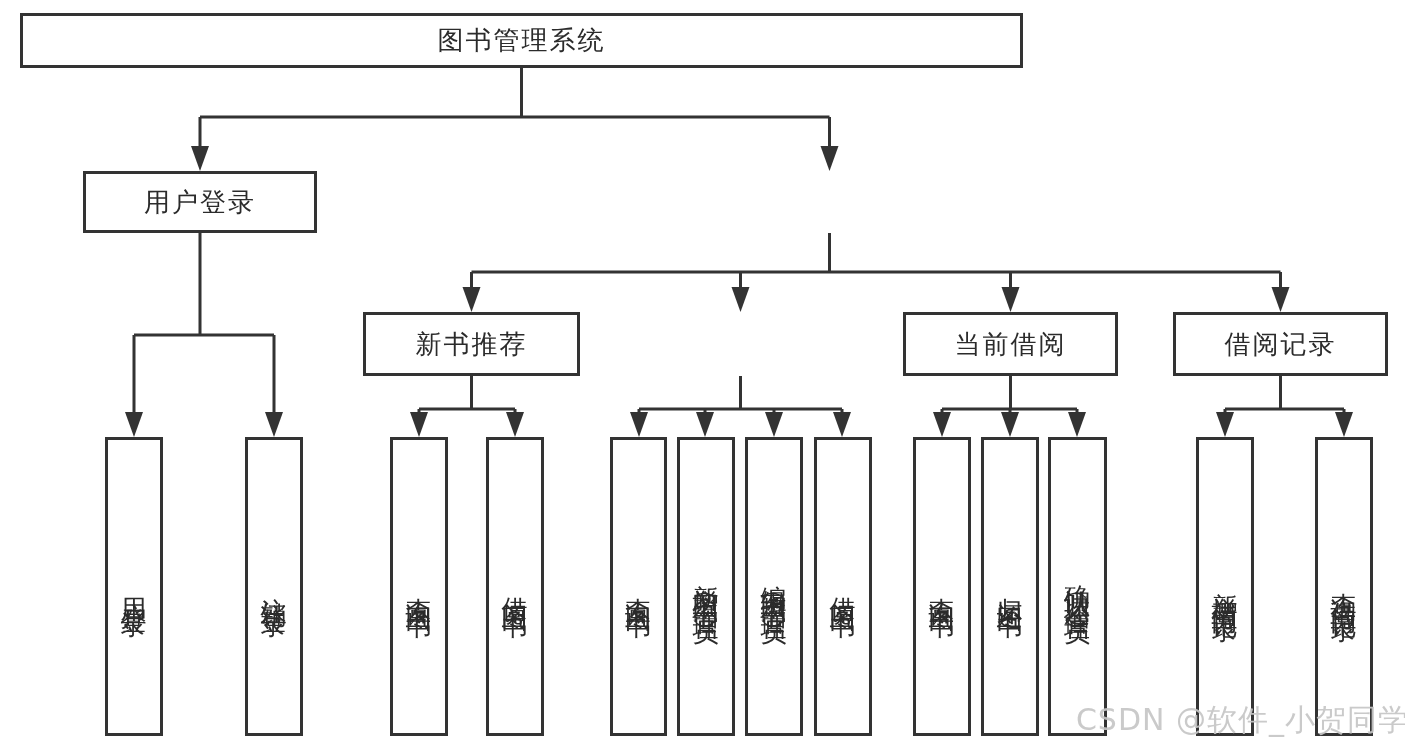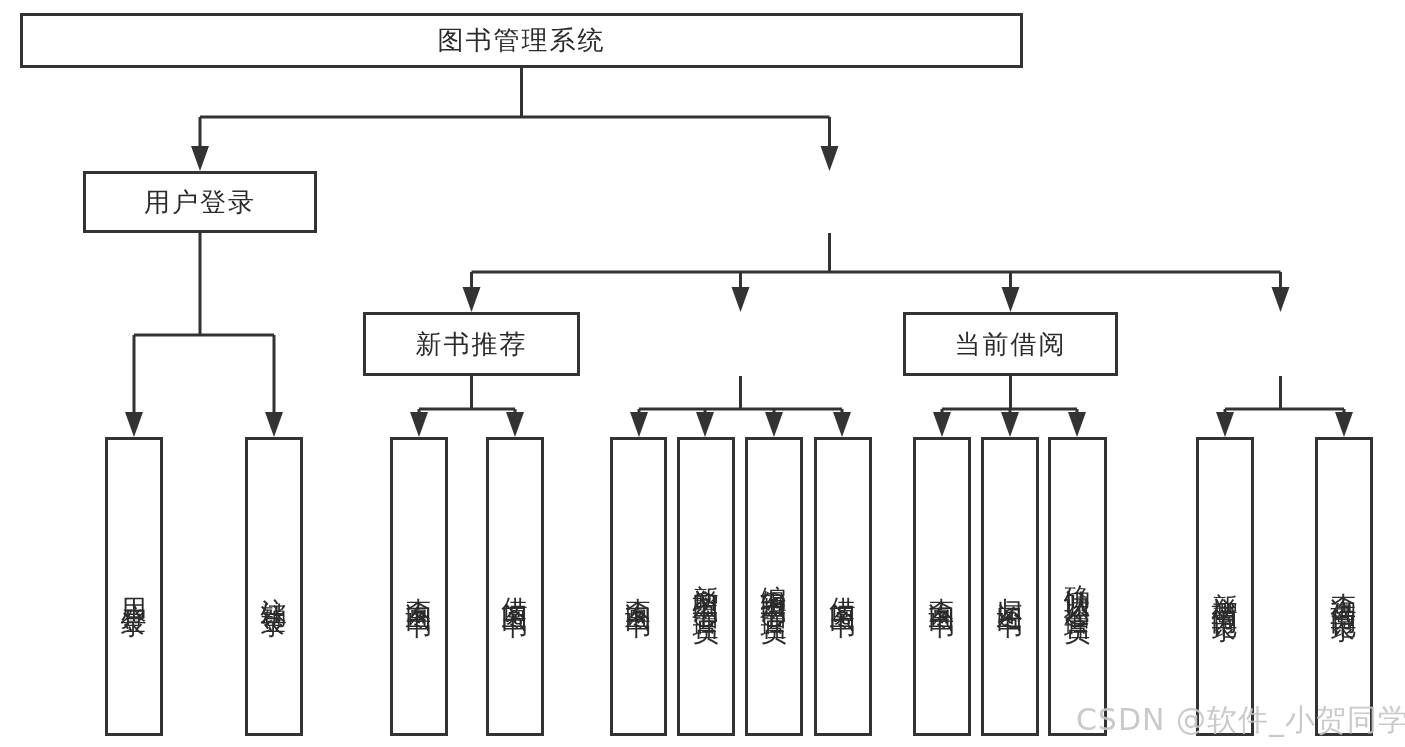--- a/index.html
+++ b/index.html
@@ -102,20 +102,23 @@
   <div class="box" style="left:83px;top:171px;width:234px;height:62px">
     <span class="h-label">用户登录</span>
   </div>
 
   <div class="box" style="left:363px;top:312px;width:217px;height:64px">
     <span class="h-label">新书推荐</span>
   </div>
   <div class="box" style="left:903px;top:312px;width:215px;height:64px">
     <span class="h-label">当前借阅</span>
   </div>
+  <div class="box" style="left:1173px;top:312px;width:215px;height:64px">
+    <span class="h-label">借阅记录</span>
+  </div>
 
   <div class="box leaf" style="left:105px;top:437px;width:58px;height:299px">
     <span class="v-label">用户登录</span>
   </div>
   <div class="box leaf" style="left:245px;top:437px;width:58px;height:299px">
     <span class="v-label">注销登录</span>
   </div>
 
   <div class="box leaf" style="left:390px;top:437px;width:58px;height:299px">
     <span class="v-label">查询图书</span>

